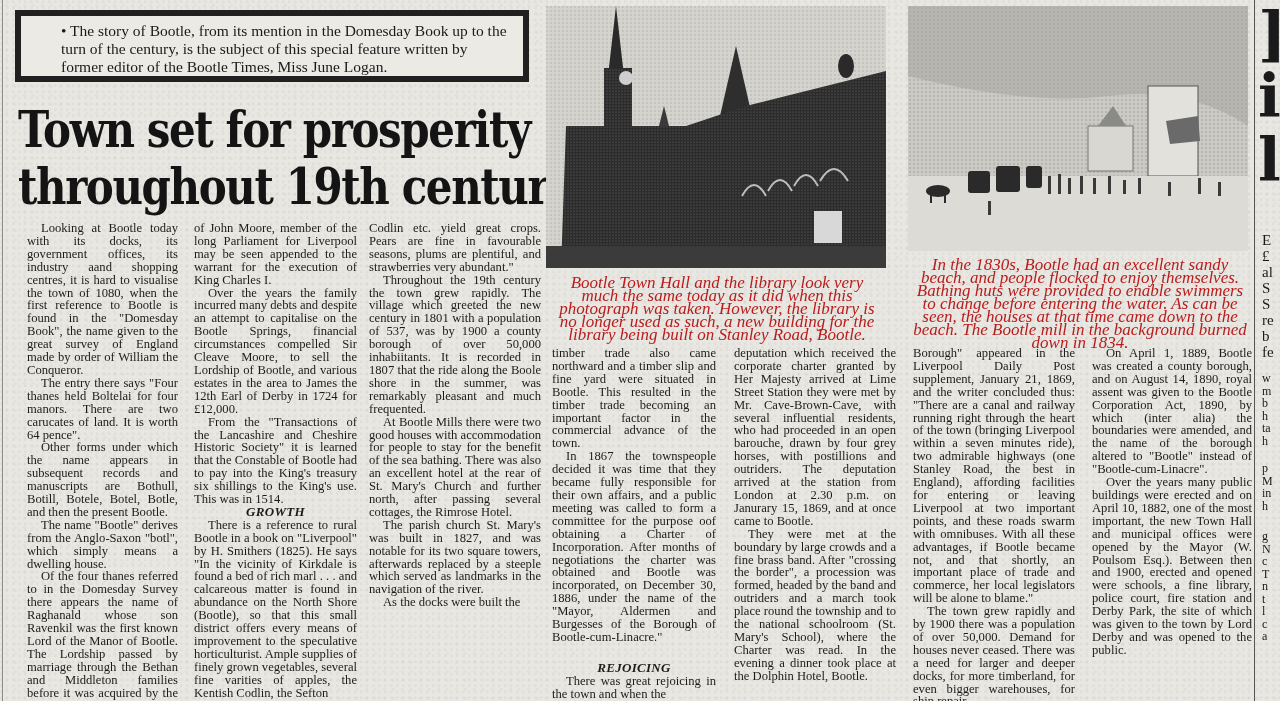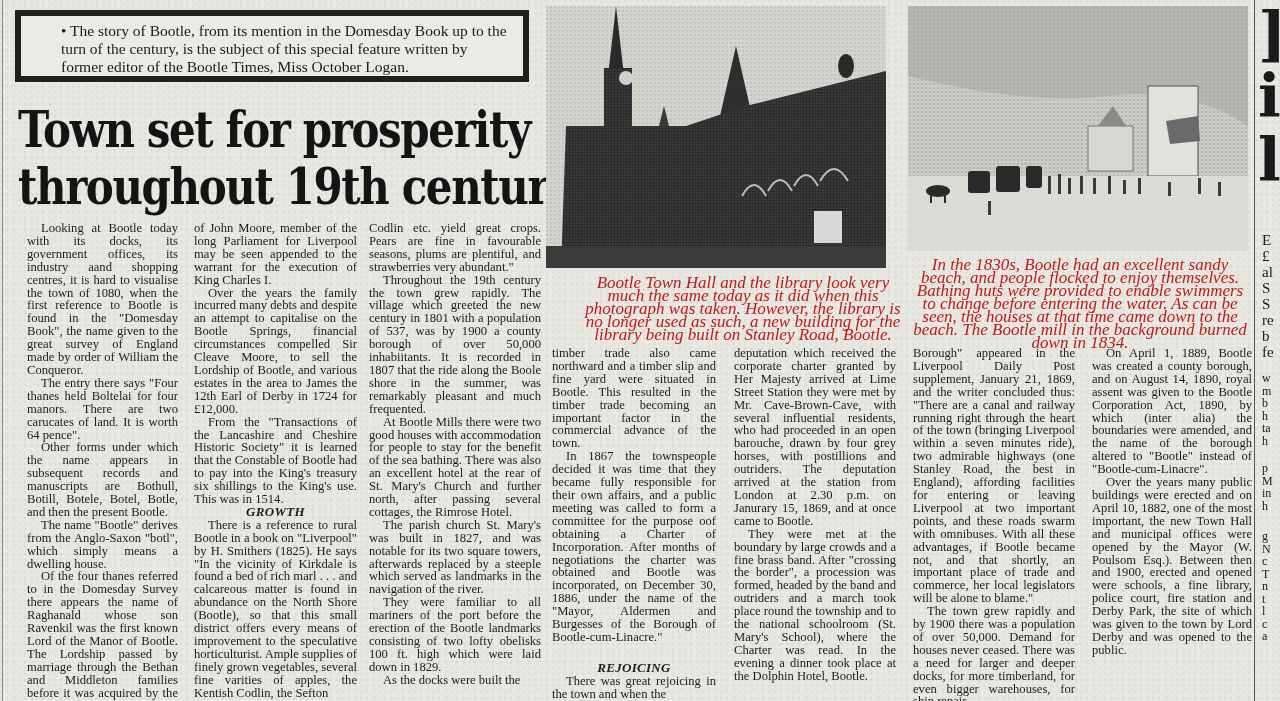--- a/index.html
+++ b/index.html
@@ -47,21 +47,21 @@
   .edge-big { position:absolute; left:1258px; font-weight:bold; font-size:60px; line-height:60px; color:#1a1a1a; font-family:"DejaVu Serif",serif; }
   .edge-small { position:absolute; left:1262px; font-size:12px; line-height:12.5px; color:#1a1a1a; width:18px; overflow:hidden; white-space:nowrap;}
 </style>
 </head>
 <body>
 
 <div class="paper"></div>
 <div class="left-rule"></div>
 
 <div class="standfirst">
-  <span>• The story of Bootle, from its mention in the Domesday Book up to the turn of the century, is the subject of this special feature written by former editor of the Bootle Times, Miss October Logan.</span>
+  <span>• The story of Bootle, from its mention in the Domesday Book up to the turn of the century, is the subject of this special feature written by former editor of the Bootle Times, Miss June Logan.</span>
 </div>
 
 <div class="headline">
   <div>Town set for prosperity</div>
   <div style="margin-top:-18px">throughout 19th century</div>
 </div>
 
 <div class="col" style="left:27px; top:222px; width:151px;">
   <p>Looking at Bootle today with its docks, its government offices, its industry aand shopping centres, it is hard to visualise the town of 1080, when the first reference to Bootle is found in the "Domesday Book", the name given to the great survey of England made by order of William the Conqueror.</p>
   <p>The entry there says "Four thanes held Boltelai for four manors. There are two carucates of land. It is worth 64 pence".</p>
@@ -77,21 +77,20 @@
   <p>From the "Transactions of the Lancashire and Cheshire Historic Society" it is learned that the Constable of Bootle had to pay into the King's treasury six shillings to the King's use. This was in 1514.</p>
   <p class="subhead">GROWTH</p>
   <p>There is a reference to rural Bootle in a book on "Liverpool" by H. Smithers (1825). He says "In the vicinity of Kirkdale is found a bed of rich marl . . . and calcareous matter is found in abundance on the North Shore (Bootle), so that this small district offers every means of improvement to the speculative horticulturist. Ample supplies of finely grown vegetables, several fine varities of apples, the Kentish Codlin, the Sefton</p>
 </div>
 
 <div class="col" style="left:369px; top:222px; width:172px;">
   <p class="noind">Codlin etc. yield great crops. Pears are fine in favourable seasons, plums are plentiful, and strawberries very abundant."</p>
   <p>Throughout the 19th century the town grew rapidly. The village which greeted the new century in 1801 with a population of 537, was by 1900 a county borough of over 50,000 inhabiitants. It is recorded in 1807 that the ride along the Boole shore in the summer, was remarkably pleasant and much frequented.</p>
   <p>At Bootle Mills there were two good houses with accommodation for people to stay for the benefit of the sea bathing. There was also an excellent hotel at the rear of St. Mary's Church and further north, after passing several cottages, the Rimrose Hotel.</p>
   <p>The parish church St. Mary's was built in 1827, and was notable for its two square towers, afterwards replaced by a steeple which served as landmarks in the navigation of the river.</p>
-  <p>They were familiar to all mariners of the port before the erection of the Bootle landmarks consisting of two lofty obelisks 100 ft. high which were laid down in 1829.</p>
   <p>As the docks were built the</p>
 </div>
 
 <div class="photo" style="left:546px; top:6px; width:340px; height:262px; background:#d8d7d2;">
   <svg width="340" height="262" viewBox="0 0 340 262">
     <defs>
       <pattern id="dots" width="3" height="3" patternUnits="userSpaceOnUse">
         <rect width="3" height="3" fill="#2c2c2c"></rect>
           <circle cx="1" cy="1" r="0.6" fill="#6a6a6a"></circle>
       </pattern>
@@ -117,21 +116,21 @@
       <path d="M196 190 q12 -22 24 0"></path>
         <path d="M222 185 q12 -22 24 0"></path>
         <path d="M248 180 q12 -22 24 0"></path>
         <path d="M274 175 q14 -24 28 0"></path>
     </g>
 
     <rect x="268" y="205" width="28" height="32" fill="#d8d8d8"></rect>
     <rect x="0" y="240" width="340" height="22" fill="#3b3b3b"></rect>
   </svg>
 </div>
-<div class="caption" style="left:552px; top:276px; width:330px;margin-left:26px;">Bootle Town Hall and the library look very much the same today as it did when this photograph was taken. However, the library is no longer used as such, a new building for the library being built on Stanley Road, Bootle.</div>
+<div class="caption" style="left:552px; top:276px; width:330px;">Bootle Town Hall and the library look very much the same today as it did when this photograph was taken. However, the library is no longer used as such, a new building for the library being built on Stanley Road, Bootle.</div>
 
 <div class="photo" style="left:908px; top:6px; width:340px; height:245px; background:#cfceca;">
   <svg width="340" height="245" viewBox="0 0 340 245">
     <defs>
       <pattern id="sky2" width="4" height="4" patternUnits="userSpaceOnUse">
         <rect width="4" height="4" fill="#cbcac5"></rect>
           <circle cx="2" cy="2" r="0.8" fill="#9c9b96"></circle>
       </pattern>
     </defs>
     <rect width="340" height="245" fill="url(#sky2)"></rect>

